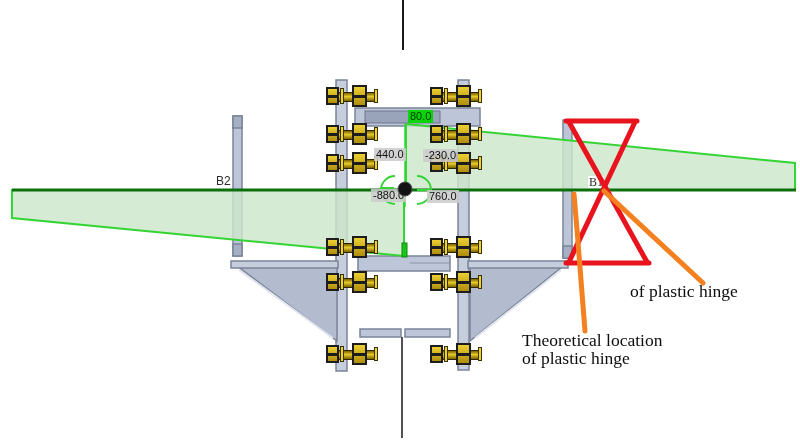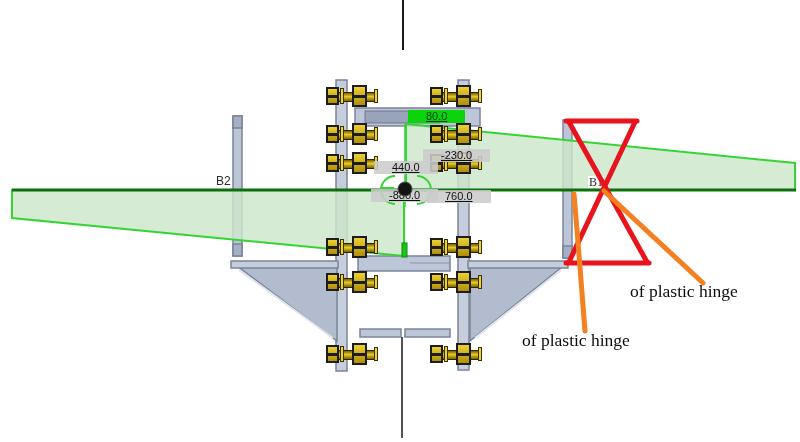--- a/index.html
+++ b/index.html
@@ -17,21 +17,21 @@
   .bolt .nut{position:absolute;left:26px;top:0;width:15px;height:22px;box-sizing:border-box;
     background:linear-gradient(#ecd032,#b08e0d);border:2px solid #1d1d1d;}
   .bolt .head::after,.bolt .nut::after{content:"";position:absolute;left:0;right:0;top:45%;height:3px;background:#1d1d1d;}
   .bolt .w1{position:absolute;left:14px;top:3px;width:4px;height:16px;box-sizing:border-box;
     background:#efd42e;border:1px solid #3a3000;}
   .bolt .w2{position:absolute;right:0;top:4px;width:4px;height:14px;box-sizing:border-box;
     background:#efd42e;border:1px solid #3a3000;}
 
   
   .dim{position:absolute;z-index:4;font-size:11px;line-height:13px;color:#111;
-    background:rgba(204,204,204,0.88);padding:0 18px;white-space:nowrap;text-decoration:underline;}
+    background:rgba(204,204,204,0.88);padding:0 2px;white-space:nowrap;}
   .dim.green{background:#0cd40c;color:#073a07;}
   .memberlabel{position:absolute;z-index:4;font-size:12px;line-height:12px;color:#2b2b2b;
     background:transparent;white-space:nowrap;}
   .memberlabel.bg{background:rgba(255,255,255,0.9);padding:0 1px;font-family:Liberation Serif, serif;}
 
   
   .ann{position:absolute;z-index:6;font-family:"Liberation Serif",serif;font-size:17.5px;
     line-height:18px;color:#0d0d0d;white-space:nowrap;}
 
   .z1{z-index:1;} .z5{z-index:5;}
@@ -172,21 +172,21 @@
     </div>
   <div class="bolt" style="left:430px;top:343px">
       <span class="shank"></span>
       <span class="head"></span>
       <span class="w1"></span>
       <span class="nut"></span>
       <span class="w2"></span>
     </div>
 
   <div class="dim green" style="left:408px;top:110px">80.0</div>
-  <div class="dim" style="left:374px;top:161px">440.0</div>
+  <div class="dim" style="left:374px;top:148px">440.0</div>
   <div class="dim" style="left:423px;top:149px">-230.0</div>
   <div class="dim" style="left:371px;top:189px">-880.0</div>
   <div class="dim" style="left:427px;top:190px">760.0</div>
   <div class="memberlabel" style="left:216px;top:175px">B2</div>
   <div class="memberlabel bg" style="left:588px;top:176px">B1</div>
 
   <svg class="layer z5" width="800" height="442" viewBox="0 0 800 442">
     <circle cx="405" cy="189" r="7" fill="#141414" stroke="#4a4a4a" stroke-width="1"></circle>
     <g stroke="#e8131c" stroke-width="5" fill="none" stroke-linecap="round">
       <line x1="566" y1="121" x2="637" y2="121"></line>
@@ -197,16 +197,17 @@
     <g stroke="#f4801f" stroke-width="5" fill="none" stroke-linecap="round">
       <path d="M574,194 L578,242 L585,331"></path>
       <path d="M604,191 L703,283"></path>
     </g>
   </svg>
 
   <div class="ann" style="left:630px;top:282px">
     <div>of plastic hinge</div>
   </div>
   <div class="ann" style="left:522px;top:331px">
+    <div>Theoretical location</div>
     <div>of plastic hinge</div>
   </div>
 
 </div>
 
 </body></html>

